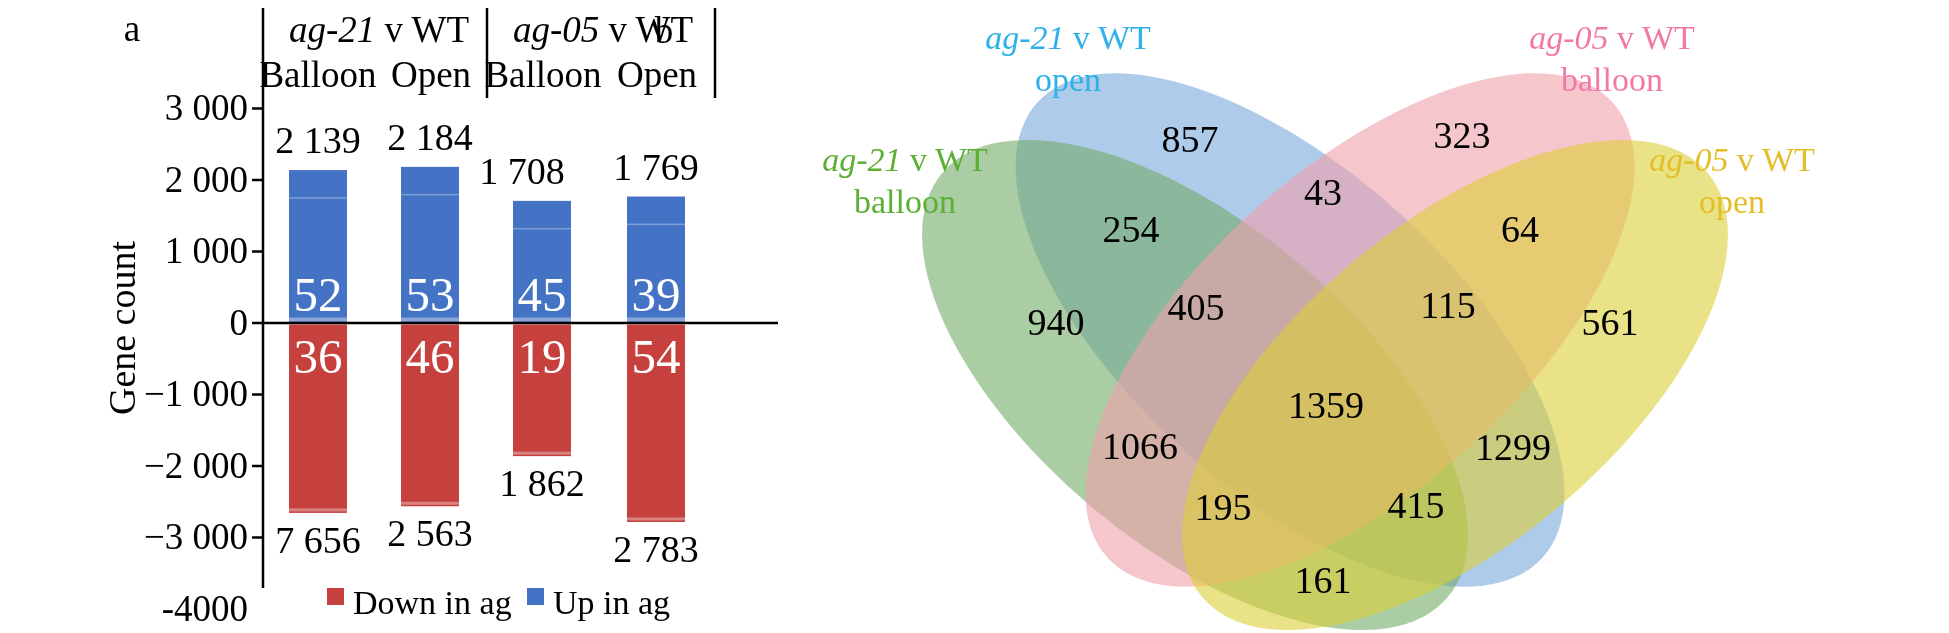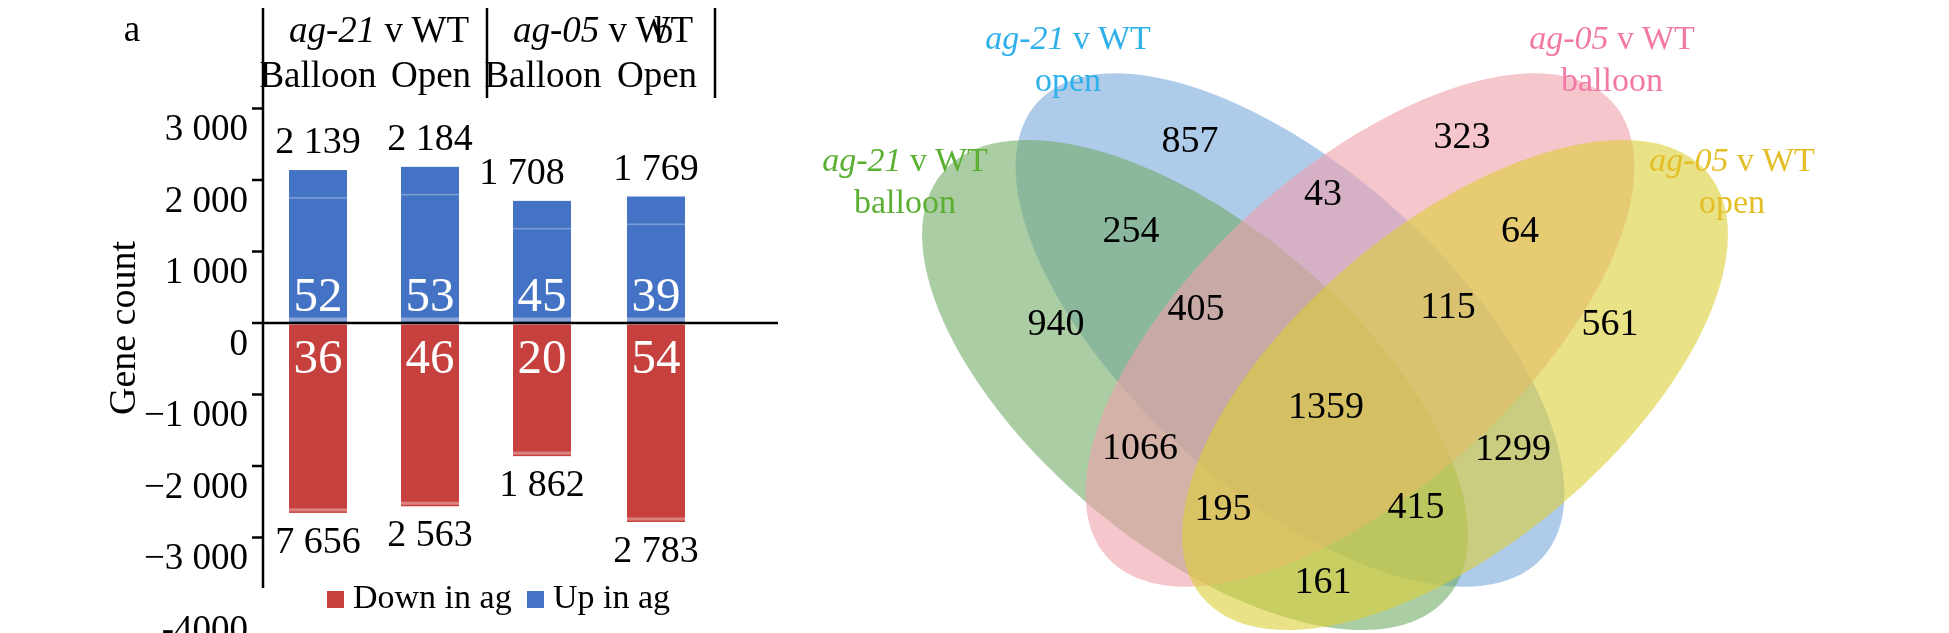--- a/index.html
+++ b/index.html
@@ -5,25 +5,25 @@
   html,body{margin:0;padding:0;background:#fff;}
   .stage{position:relative;width:1949px;height:633px;background:#ffffff;overflow:hidden;
          font-family:"Liberation Serif",serif;color:#000;}
   .layer{position:absolute;left:0;top:0;width:1949px;height:633px;}
   svg.layer{pointer-events:none;}
   .txt{position:absolute;transform:translate(-50%,-50%);white-space:nowrap;line-height:1;}
   .panel-tag{font-size:37px;}
   .hdr{font-size:37px;}
   .hdr i{font-style:italic;}
   .tick-label{position:absolute;width:120px;text-align:right;font-size:37px;line-height:40px;
-              transform:translateY(-50%);white-space:nowrap;margin-top:20px;}
+              transform:translateY(-50%);white-space:nowrap;}
   .bar-num{position:absolute;transform:translate(-50%,-50%);font-size:38px;line-height:1;white-space:nowrap;}
   .bar-num.white{color:#ffffff;font-size:49px;}
   .ylab{position:absolute;transform:translate(-50%,-50%) rotate(-90deg);font-size:38px;white-space:nowrap;}
-  .legend-item{position:absolute;height:22px;display:flex;align-items:center;gap:9px;font-family:Liberation Serif, serif;}
+  .legend-item{position:absolute;height:22px;display:flex;align-items:flex-start;gap:9px;font-family:Liberation Serif, serif;}
   .legend-swatch{display:inline-block;width:17px;height:17px;}
   .legend-text{font-size:34px;line-height:1;transform:translateY(-2px);}
   .vnum{position:absolute;transform:translate(-50%,-50%);font-size:38px;line-height:1;white-space:nowrap;}
   .vlabel{position:absolute;transform:translateX(-50%);text-align:center;font-size:34px;line-height:42px;white-space:nowrap;}
   .vlabel i{font-style:italic;}
 </style>
 </head>
 <body>
 
 <div class="stage">
@@ -107,21 +107,21 @@
         <div class="bar-num" style="left: 318px; top: 539.904px;">7 656</div>
         <div class="bar-num white" style="left: 318px; top: 294px;">52</div>
         <div class="bar-num white" style="left: 318px; top: 356px;">36</div>
         <div class="bar-num" style="left: 430px; top: 136.844px;">2 184</div>
         <div class="bar-num" style="left: 430px; top: 533.255px;">2 563</div>
         <div class="bar-num white" style="left: 430px; top: 294px;">53</div>
         <div class="bar-num white" style="left: 430px; top: 356px;">46</div>
         <div class="bar-num" style="left: 522px; top: 170.878px;">1 708</div>
         <div class="bar-num" style="left: 542px; top: 483.133px;">1 862</div>
         <div class="bar-num white" style="left: 542px; top: 294px;">45</div>
-        <div class="bar-num white" style="left: 542px; top: 356px;">20</div>
+        <div class="bar-num white" style="left: 542px; top: 356px;">19</div>
         <div class="bar-num" style="left: 656px; top: 166.517px;">1 769</div>
         <div class="bar-num" style="left: 656px; top: 548.985px;">2 783</div>
         <div class="bar-num white" style="left: 656px; top: 294px;">39</div>
         <div class="bar-num white" style="left: 656px; top: 356px;">54</div>
       </div>
 
     <div class="legend-item" style="left:327px;top:588px">
       <span class="legend-swatch" style="background: rgb(198, 64, 61);"></span>
       <span class="legend-text">Down in ag</span>
     </div>

